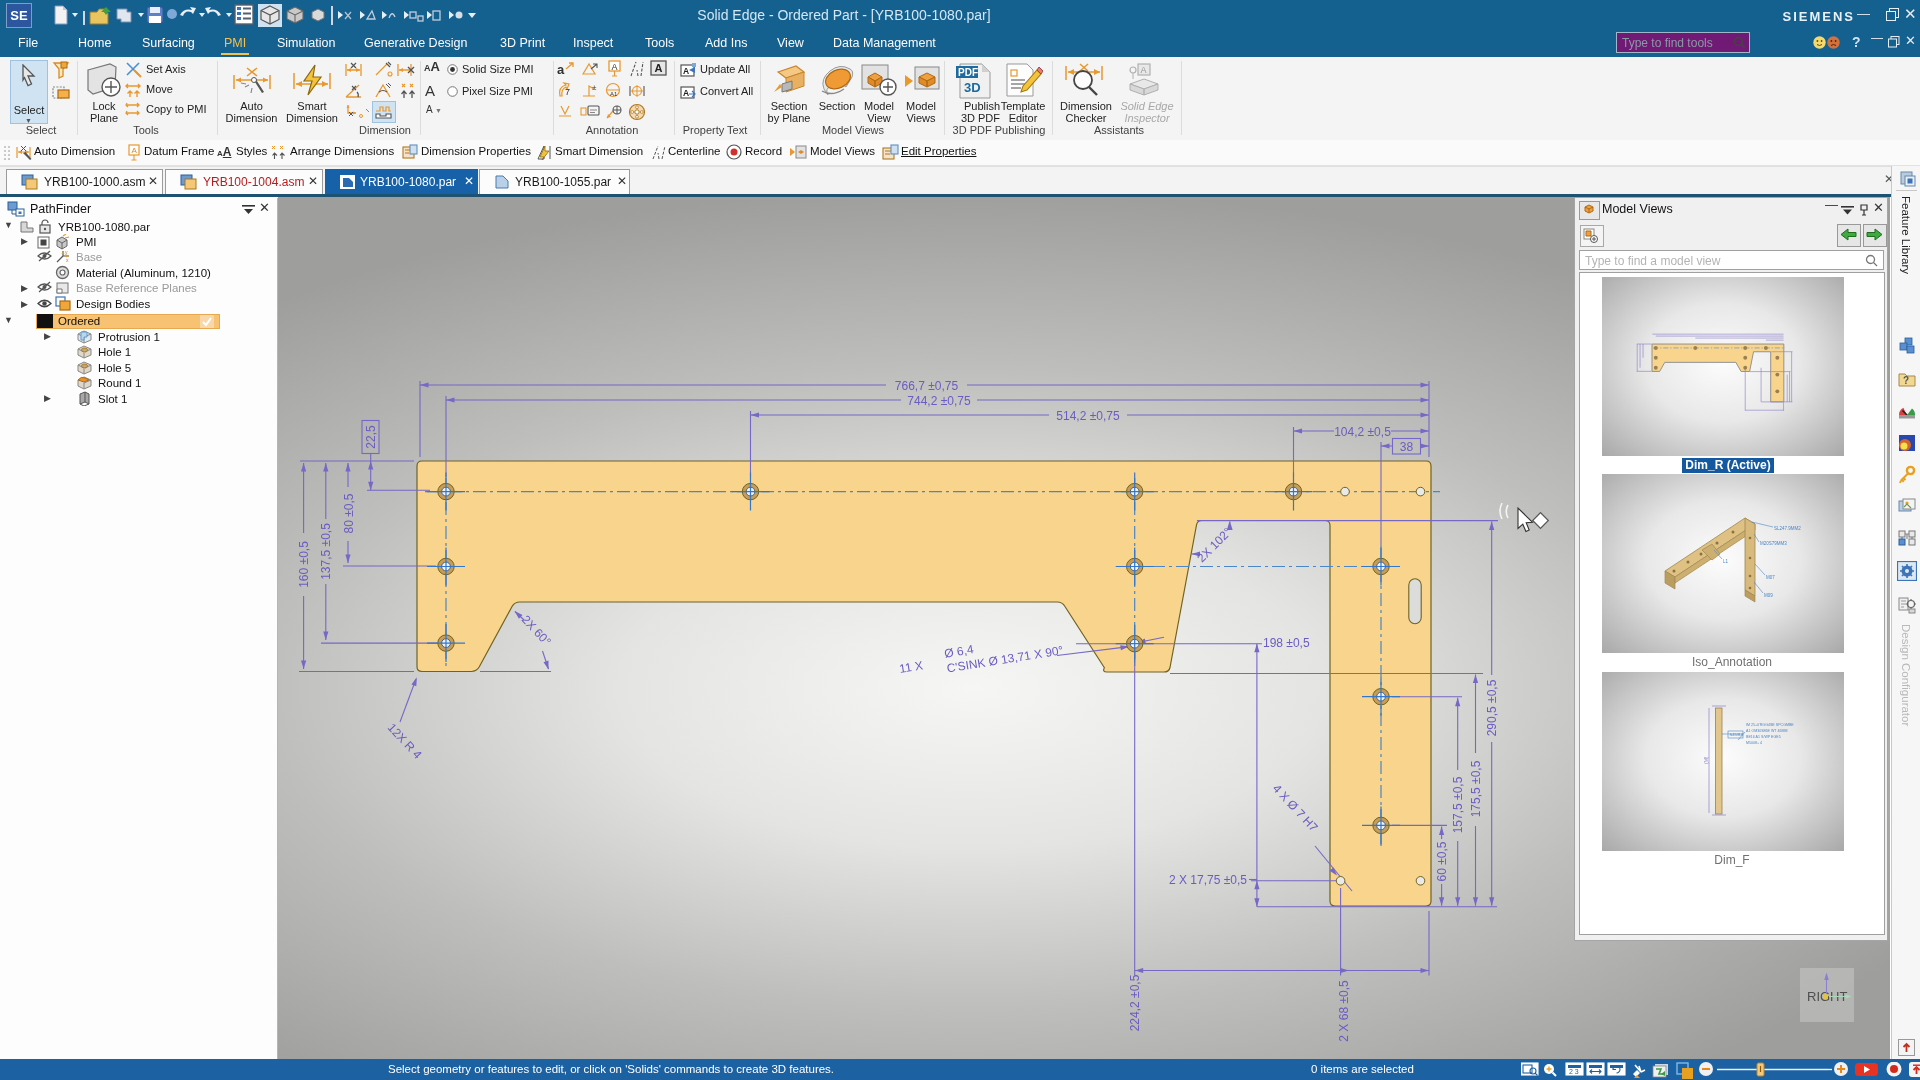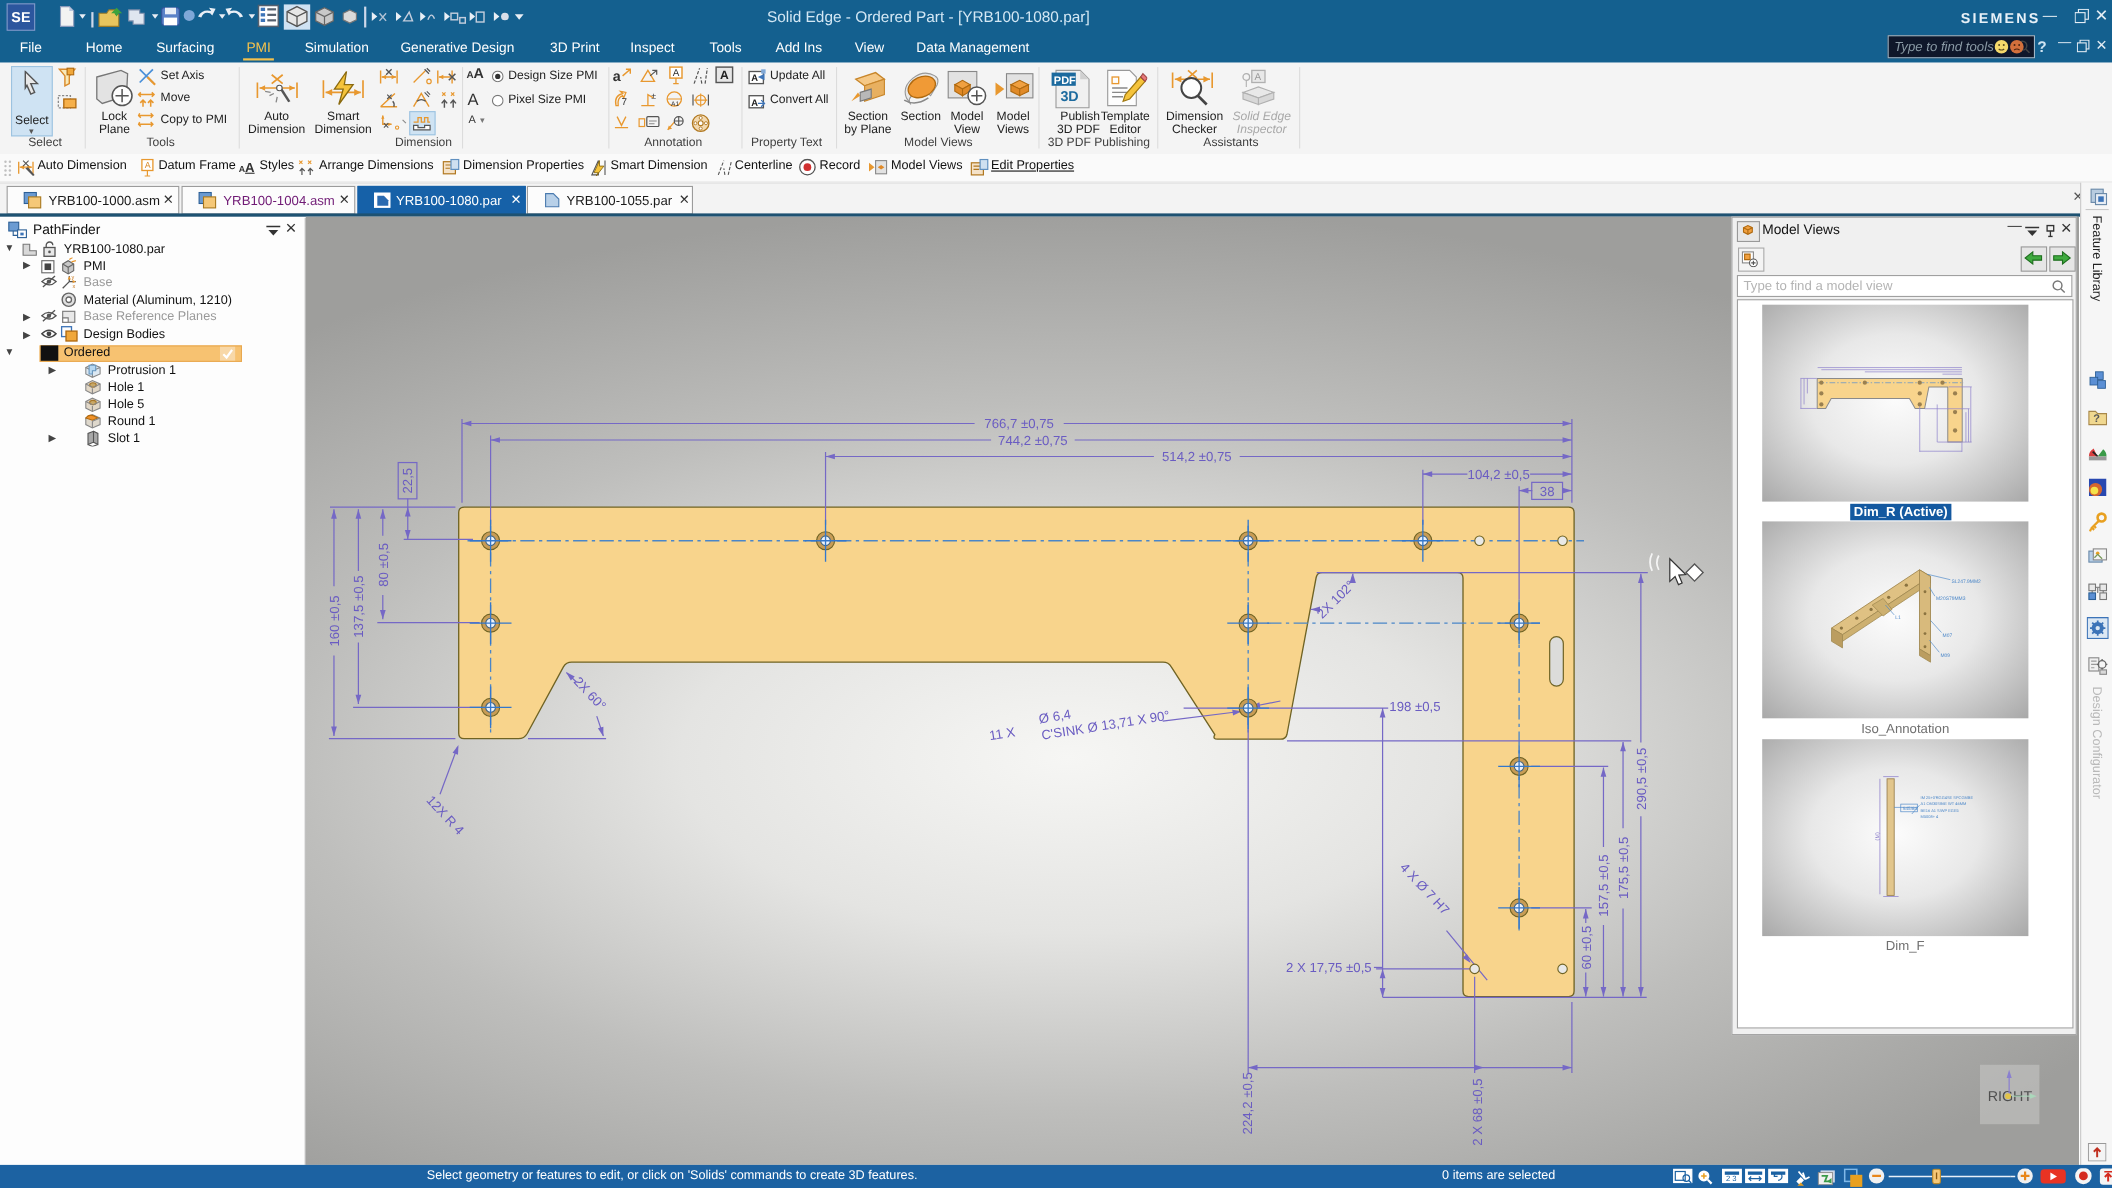--- a/index.html
+++ b/index.html
@@ -130,21 +130,21 @@
     <div class="menu-item" style="left:277px;">Simulation</div>
     <div class="menu-item" style="left:364px;">Generative Design</div>
     <div class="menu-item" style="left:500px;">3D Print</div>
     <div class="menu-item" style="left:573px;">Inspect</div>
     <div class="menu-item" style="left:645px;">Tools</div>
     <div class="menu-item" style="left:705px;">Add Ins</div>
     <div class="menu-item" style="left:777px;">View</div>
     <div class="menu-item" style="left:833px;">Data Management</div>
   </div>
 
-  <div class="abs" style="left:1716px;top:32px;width:132px;height:19px;background:#0f172a;border:1px solid #9fb7c8;font-style:italic;">
+  <div class="abs" style="left:1616px;top:32px;width:132px;height:19px;background:#701a75;border:1px solid #9fb7c8;">
      <span style="color:#8a9aa5;font-size:12px;margin-left:5px;line-height:19px;">Type to find tools</span>
      <svg class="abs" style="right:3px;top:3px;" width="13" height="13">
         <circle cx="5.5" cy="5.5" r="4" fill="none" stroke="#444" stroke-width="1.4"></circle>
         <path d="M8.5 8.5l3.5 3.5" stroke="#444" stroke-width="1.4"></path>
       </svg>
   </div>
   <svg class="abs" style="left:1813px;top:36px;" width="13" height="13">
       <circle cx="6.5" cy="6.5" r="6.2" fill="#f5d96b"></circle>
       <circle cx="4.4" cy="5" r="0.9" fill="#5a4a1e"></circle>
       <circle cx="8.6" cy="5" r="0.9" fill="#5a4a1e"></circle>
@@ -266,21 +266,21 @@
     <div class="glabel" style="left:330px;width:110px;">Dimension</div>
     <div class="gsep" style="left:420px;"></div>
 
     <div class="abs" style="left:424px;top:2px;font-size:13px;color:#333;font-weight:bold;"><span style="font-size:9px;">A</span>A</div>
     <div class="abs" style="left:425px;top:25px;font-size:15px;color:#333;">A</div>
     <div class="abs" style="left:426px;top:47px;font-size:10px;color:#333;">A <span style="font-size:7px;color:#777;">▼</span></div>
     <svg class="abs" style="left:447px;top:7px;" width="11" height="11">
         <circle cx="5.5" cy="5.5" r="4.8" fill="#fff" stroke="#777"></circle>
         <circle cx="5.5" cy="5.5" r="2.4" fill="#333"></circle>
       </svg>
-    <div class="smalltxt" style="left:462px;top:6px;">Design Size PMI</div>
+    <div class="smalltxt" style="left:462px;top:6px;">Solid Size PMI</div>
     <svg class="abs" style="left:447px;top:29px;" width="11" height="11">
         <circle cx="5.5" cy="5.5" r="4.8" fill="#fff" stroke="#777"></circle>
       </svg>
     <div class="smalltxt" style="left:462px;top:28px;">Pixel Size PMI</div>
     <div class="gsep" style="left:553px;"></div>
 
     <svg class="abs" style="left:557px;top:4px;" width="19" height="17">
         <text x="0" y="13" font-size="13" font-weight="bold" fill="#333">a</text>
         <path d="M9 8L16 2m-4 0h4v4" stroke="#e8982f" stroke-width="1.3" fill="none"></path>
       </svg>
@@ -503,21 +503,21 @@
         <rect x="1" y="1" width="11" height="10" fill="#6b9bd2" stroke="#2c5f96"></rect>
         <rect x="5" y="5" width="11" height="10" fill="#f5c878" stroke="#a8781e"></rect>
       </svg>
     <div class="abs" style="left:44px;top:8px;font-size:12px;color:#1a1a1a;">YRB100-1000.asm</div>
     <div class="abs" style="left:148px;top:7px;font-size:12px;color:#333;">✕</div>
     <div class="dtab" style="left:165px;width:158px;"></div>
     <svg class="abs" style="left:180px;top:7px;" width="18" height="16">
         <rect x="1" y="1" width="11" height="10" fill="#6b9bd2" stroke="#2c5f96"></rect>
         <rect x="5" y="5" width="11" height="10" fill="#f5c878" stroke="#a8781e"></rect>
       </svg>
-    <div class="abs" style="left:203px;top:8px;font-size:12px;color:#701a75;">YRB100-1004.asm</div>
+    <div class="abs" style="left:203px;top:8px;font-size:12px;color:#b91c1c;">YRB100-1004.asm</div>
     <div class="abs" style="left:308px;top:7px;font-size:12px;color:#333;">✕</div>
     <div class="dtab active" style="left:325px;width:153px;"></div>
     <svg class="abs" style="left:339px;top:7px;" width="17" height="16">
         <rect x="1" y="1" width="15" height="14" fill="#fff"></rect>
         <path d="M4 4h6l4 4v5H4z" fill="#2a6ab0"></path>
       </svg>
     <div class="abs" style="left:360px;top:8px;font-size:12px;color:#fff;">YRB100-1080.par</div>
     <div class="abs" style="left:464px;top:7px;font-size:12px;color:#fff;">✕</div>
     <div class="dtab" style="left:479px;width:151px;"></div>
     <svg class="abs" style="left:494px;top:7px;" width="17" height="16">

